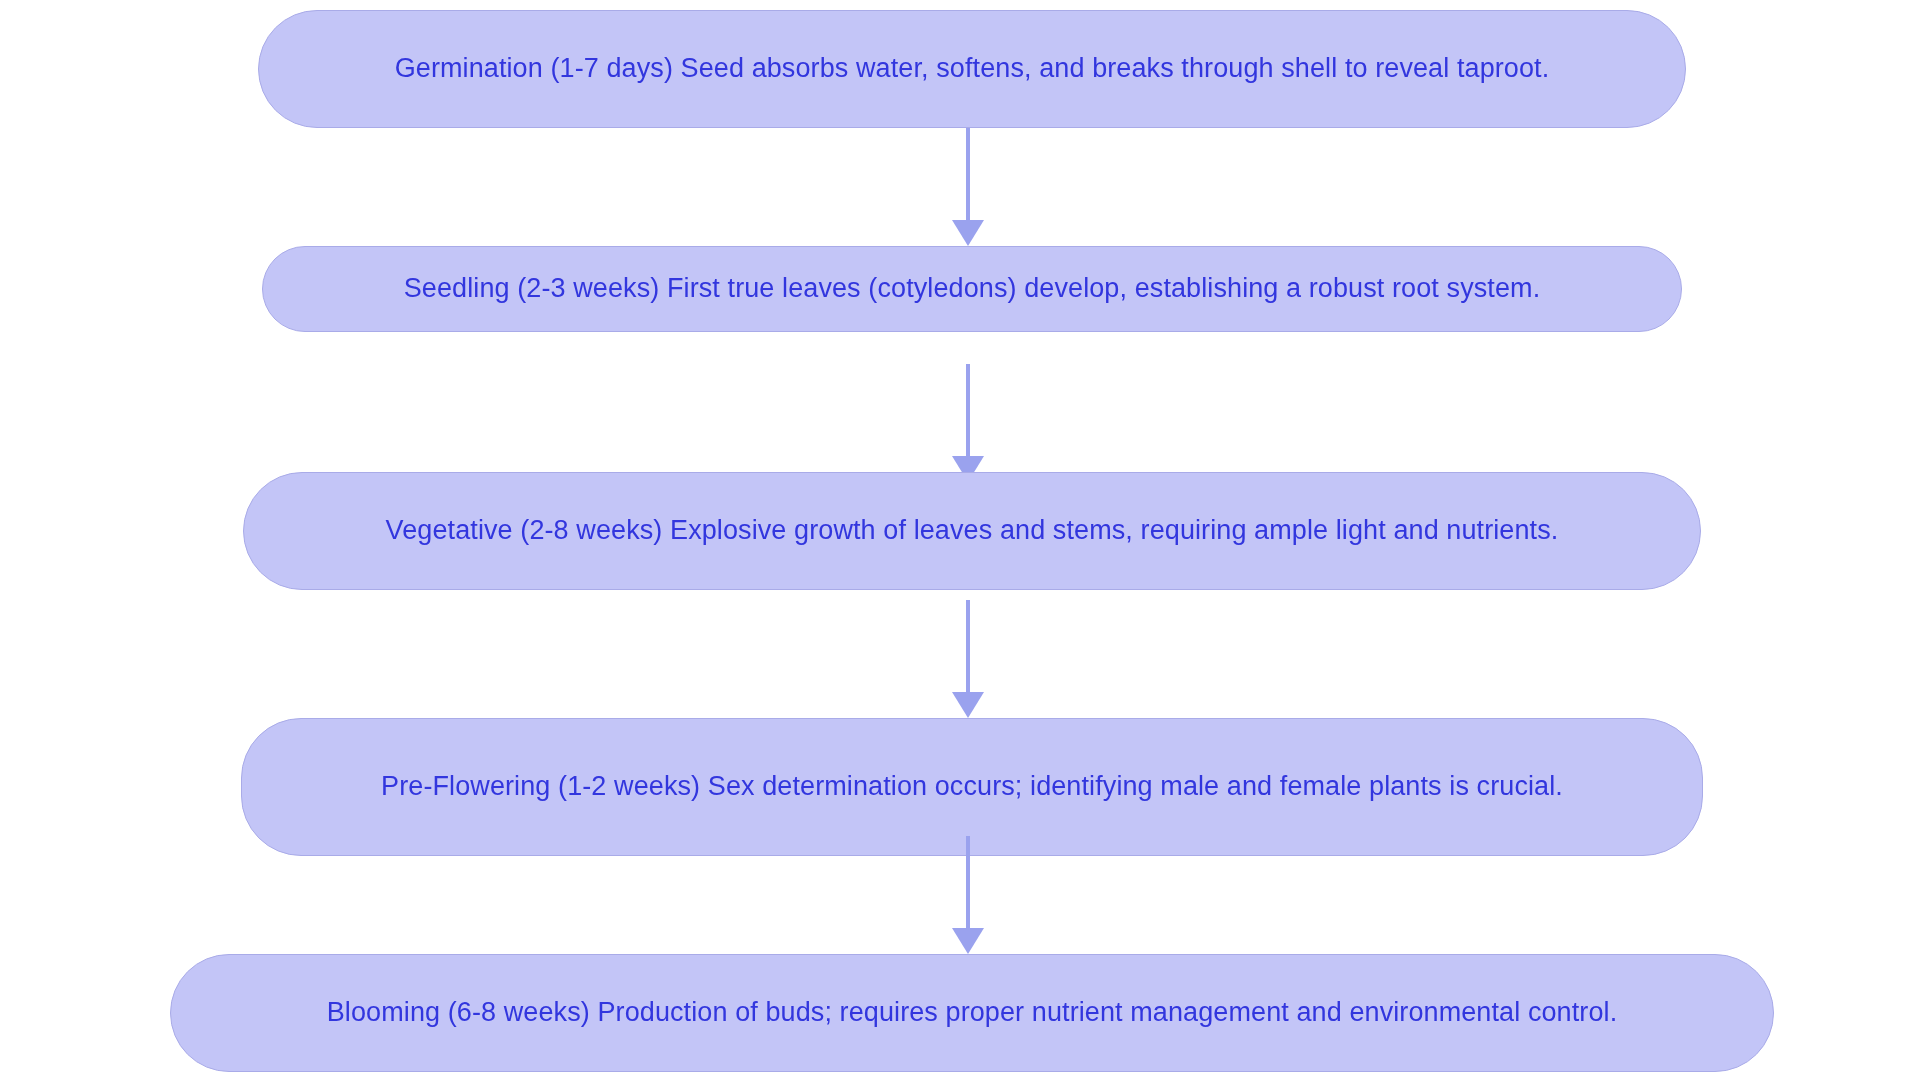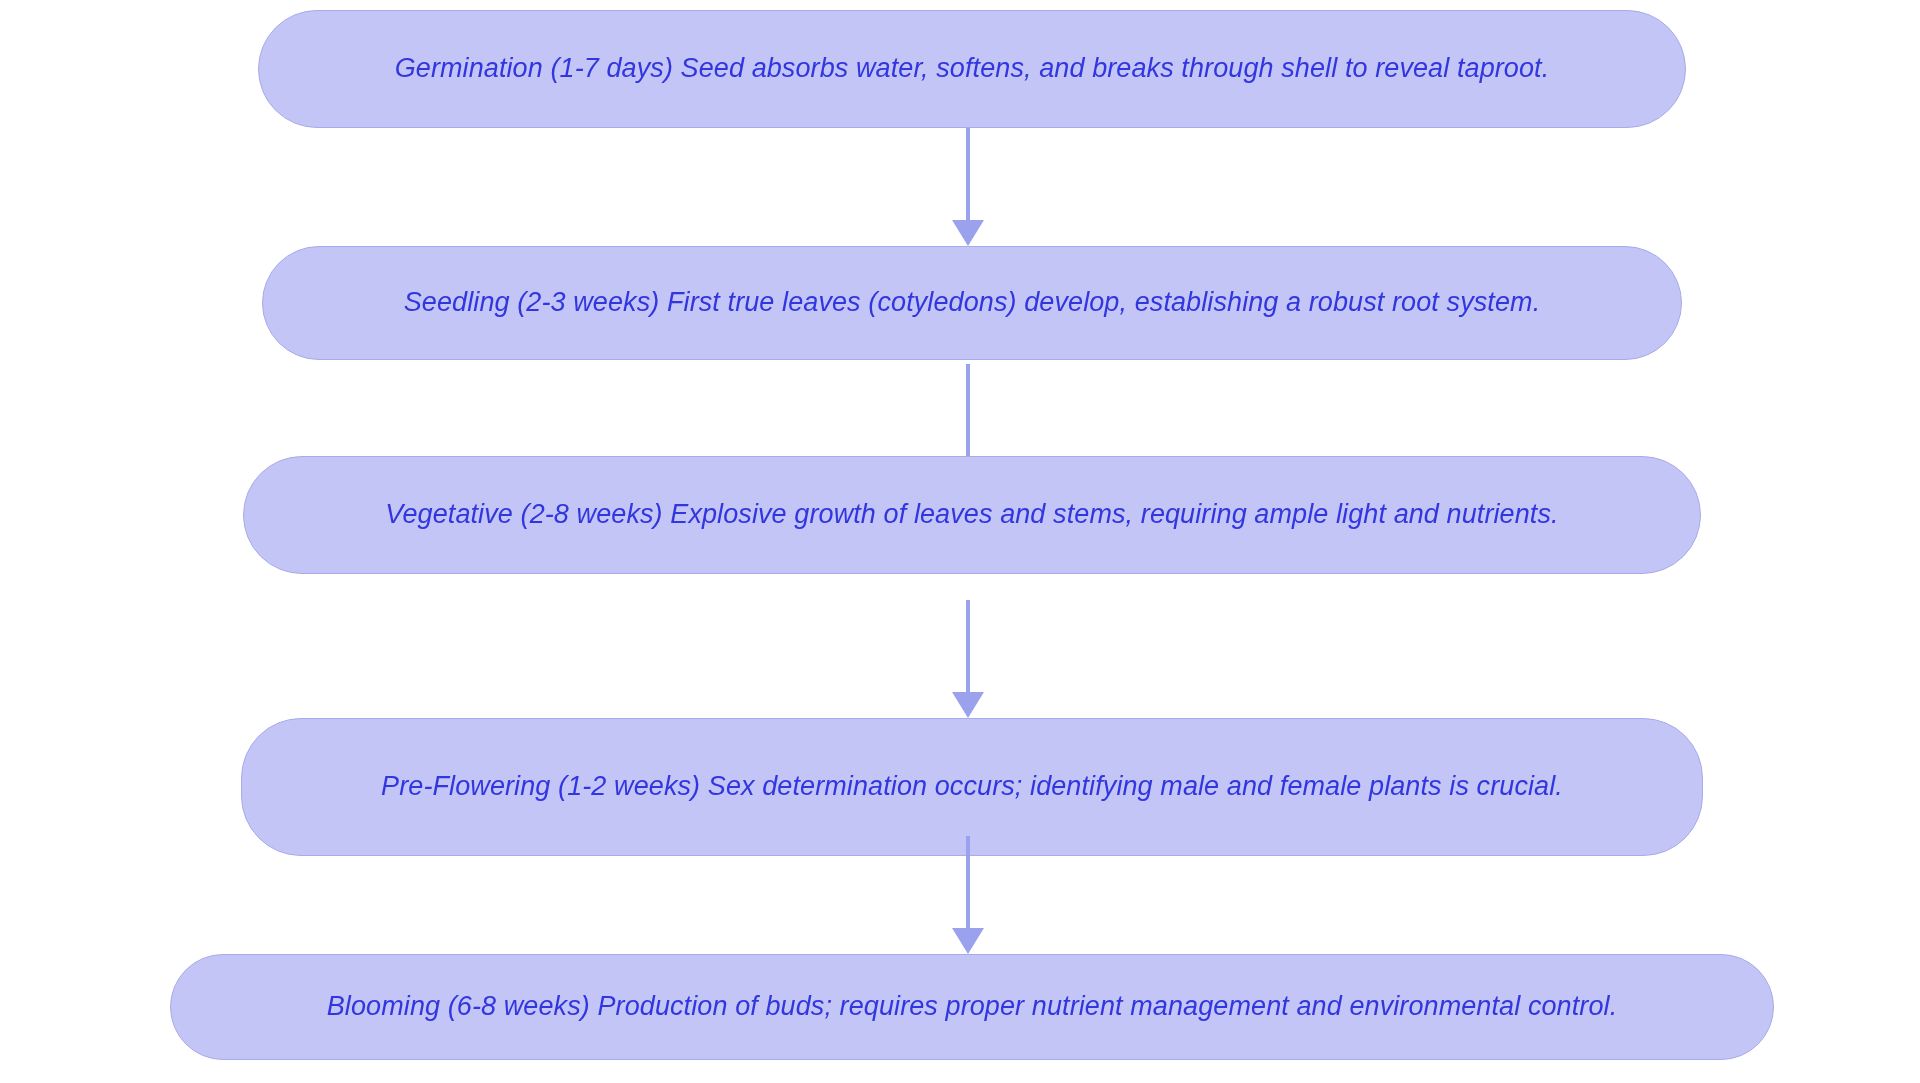--- a/index.html
+++ b/index.html
@@ -26,21 +26,20 @@
     position: absolute;
     box-sizing: border-box;
     background: #c3c5f7;
     border: 1.5px solid #a9abe8;
     border-radius: 60px;
     display: flex;
     align-items: center;
     justify-content: center;
     text-align: left;
     padding: 0 30px;
-    font-style: italic;
   }
 
   .node-label {
     color: #3236de;
     font-family: "Liberation Sans", sans-serif;
     font-size: 27px;
     line-height: 1.25;
     font-weight: 400;
     letter-spacing: 0.1px;
     white-space: nowrap;
@@ -75,44 +74,44 @@
 
   <div class="node" style="left:258px; top:10px; width:1428px; height:118px;">
     <span class="node-label">Germination (1-7 days) Seed absorbs water, softens, and breaks through shell to reveal taproot.</span>
   </div>
 
   <div class="connector" style="left:948px; top:128px; height:118px;">
     <div class="stem" style="height:92px;"></div>
     <div class="head" style="top:92px;"></div>
   </div>
 
-  <div class="node" style="left:262px; top:246px; width:1420px; height:114px;">
+  <div class="node" style="left:262px; top:246px; width:1420px; height:86px;">
     <span class="node-label">Seedling (2-3 weeks) First true leaves (cotyledons) develop, establishing a robust root system.</span>
   </div>
 
   <div class="connector" style="left:948px; top:364px; height:118px;">
     <div class="stem" style="height:92px;"></div>
     <div class="head" style="top:92px;"></div>
   </div>
 
-  <div class="node" style="left:243px; top:456px; width:1458px; height:118px;">
+  <div class="node" style="left:243px; top:472px; width:1458px; height:118px;">
     <span class="node-label">Vegetative (2-8 weeks) Explosive growth of leaves and stems, requiring ample light and nutrients.</span>
   </div>
 
   <div class="connector" style="left:948px; top:600px; height:118px;">
     <div class="stem" style="height:92px;"></div>
     <div class="head" style="top:92px;"></div>
   </div>
 
   <div class="node" style="left:241px; top:718px; width:1462px; height:138px;">
     <span class="node-label">Pre-Flowering (1-2 weeks) Sex determination occurs; identifying male and female plants is crucial.</span>
   </div>
 
   <div class="connector" style="left:948px; top:836px; height:118px;">
     <div class="stem" style="height:92px;"></div>
     <div class="head" style="top:92px;"></div>
   </div>
 
-  <div class="node" style="left:170px; top:954px; width:1604px; height:106px;">
+  <div class="node" style="left:170px; top:954px; width:1604px; height:118px;">
     <span class="node-label">Blooming (6-8 weeks) Production of buds; requires proper nutrient management and environmental control.</span>
   </div>
 
 </div>
 
 </body></html>

